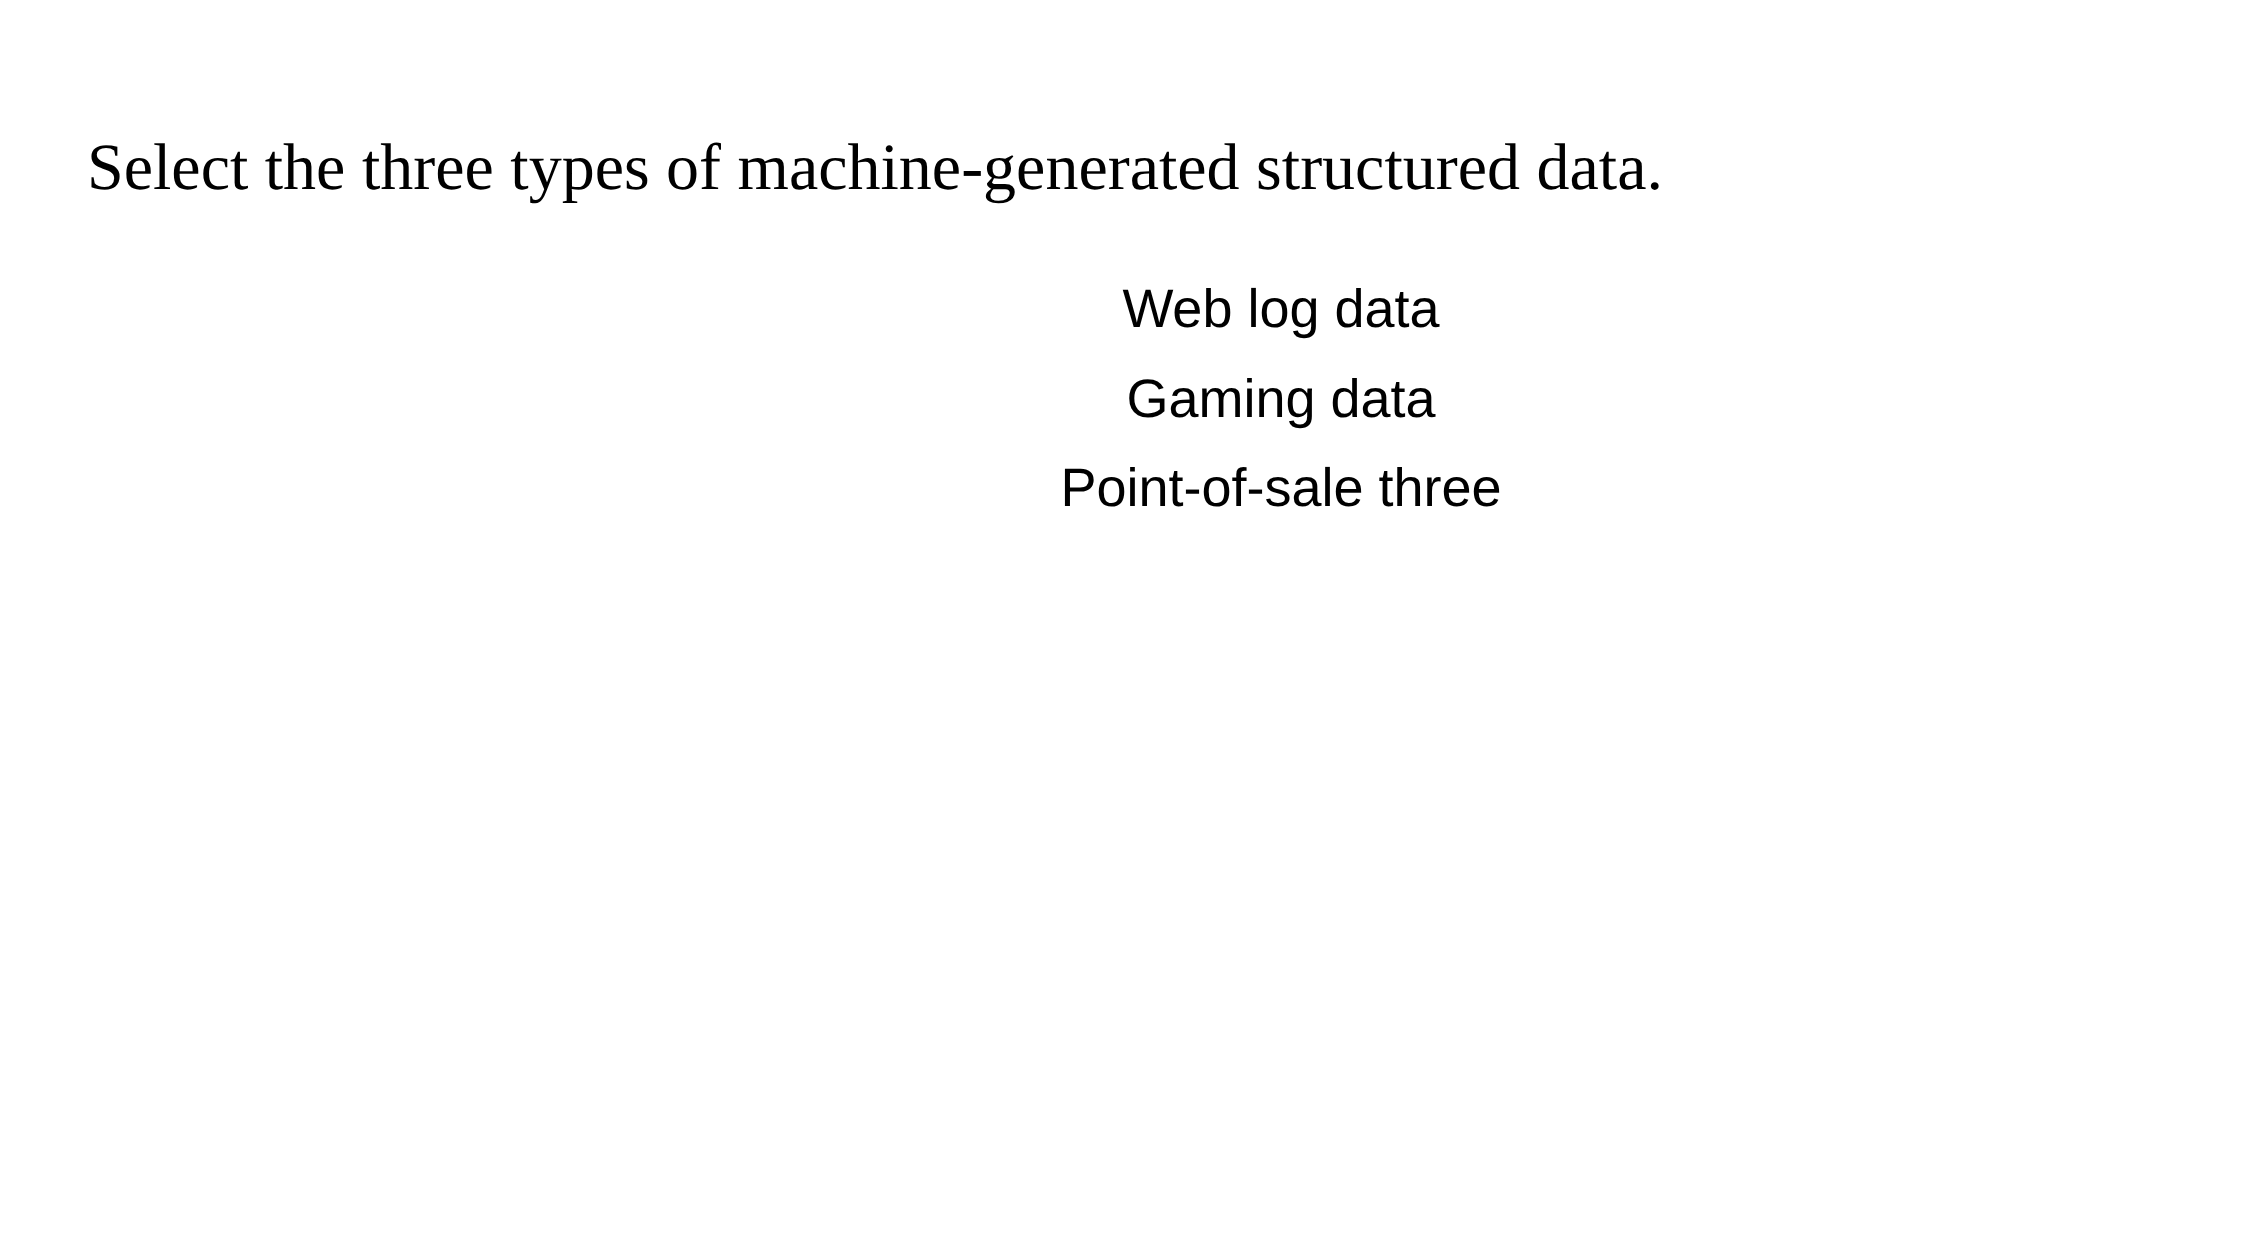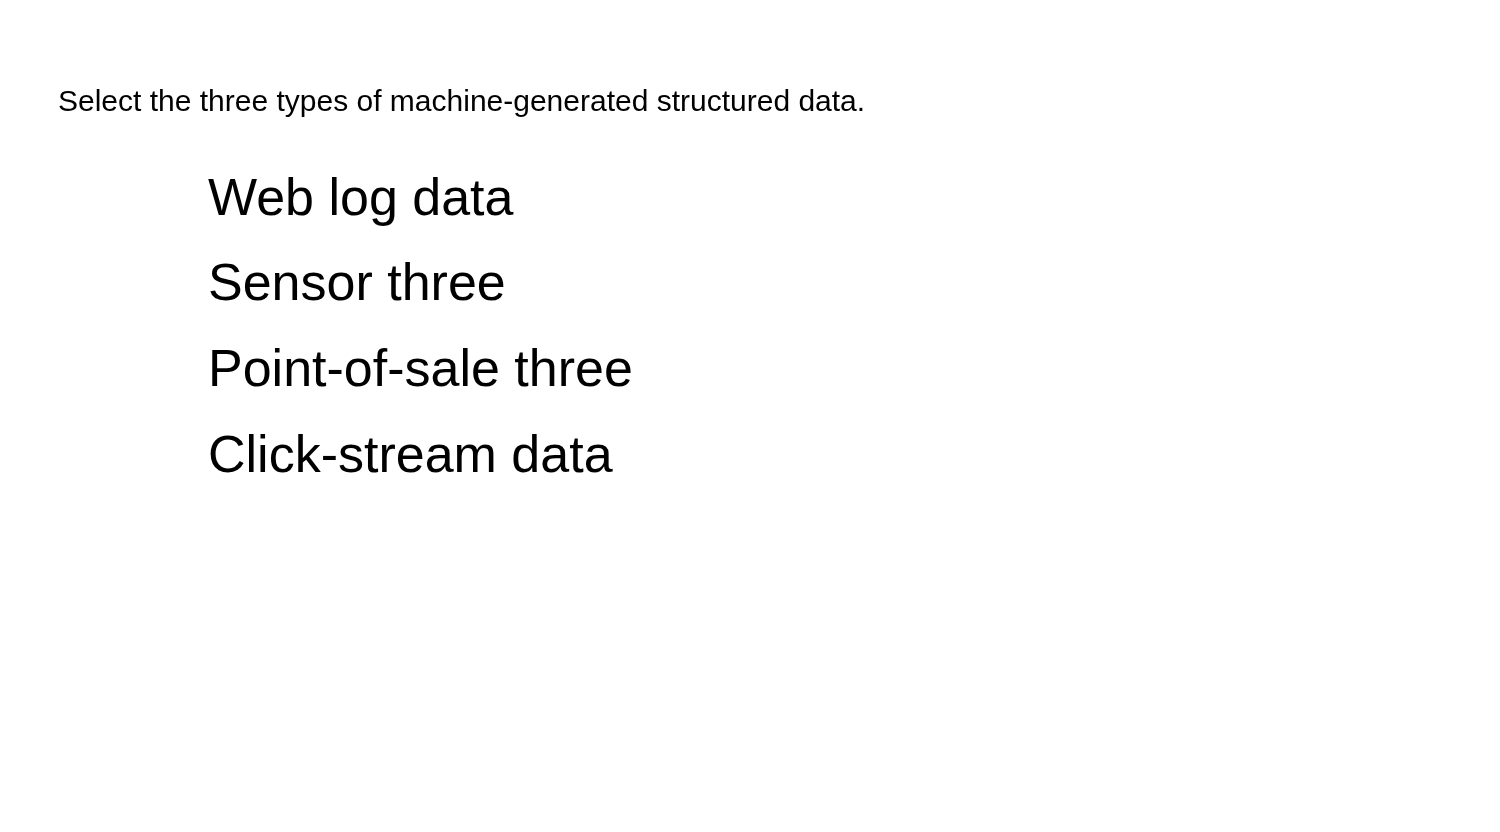--- a/index.html
+++ b/index.html
@@ -10,38 +10,39 @@
     body {
       width: 1500px;
       height: 832px;
       background: #ffffff;
       font-family: -apple-system, BlinkMacSystemFont, "Segoe UI", Helvetica, Arial, sans-serif;
       color: #000000;
       padding-top: 78px;
       padding-left: 58px;
     }
     .question {
-      font-size: 30px;
+      font-size: 44px;
       line-height: 1.55;
       font-weight: 400;
       margin-bottom: 30px;
       max-width: 1100px;
+      font-family: Liberation Serif, serif;
     }
     .options {
       padding-left: 150px;
     }
     .option {
-      font-size: 52px;
+      font-size: 36px;
       line-height: 1.65;
       font-weight: 400;
+      text-align: center;
     }
   </style>
 </head>
 <body>
 
 <div class="question">Select the three types of machine-generated structured data.</div>
 
 <div class="options">
   <div class="option">Web log data</div>
-  <div class="option">Sensor three</div>
+  <div class="option">Gaming data</div>
   <div class="option">Point-of-sale three</div>
-  <div class="option">Click-stream data</div>
 </div>
 
 </body></html>

